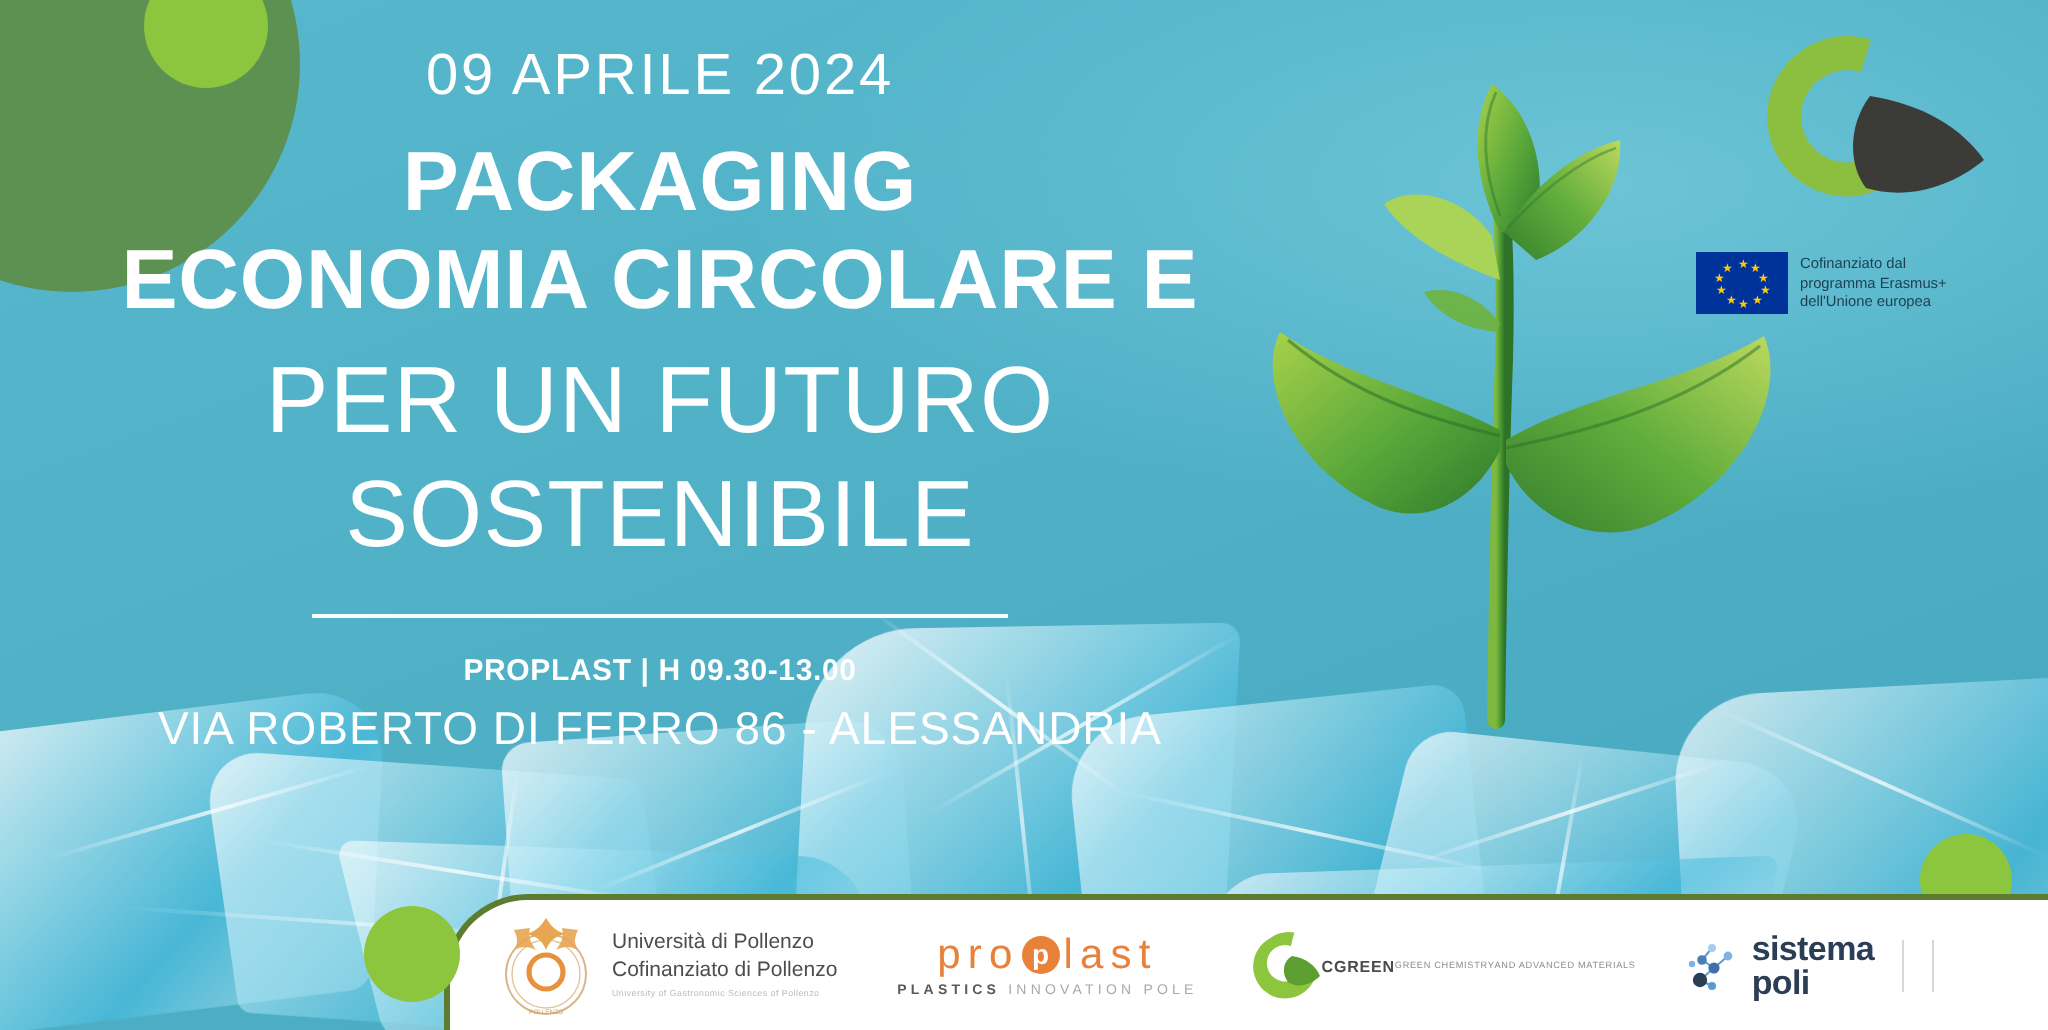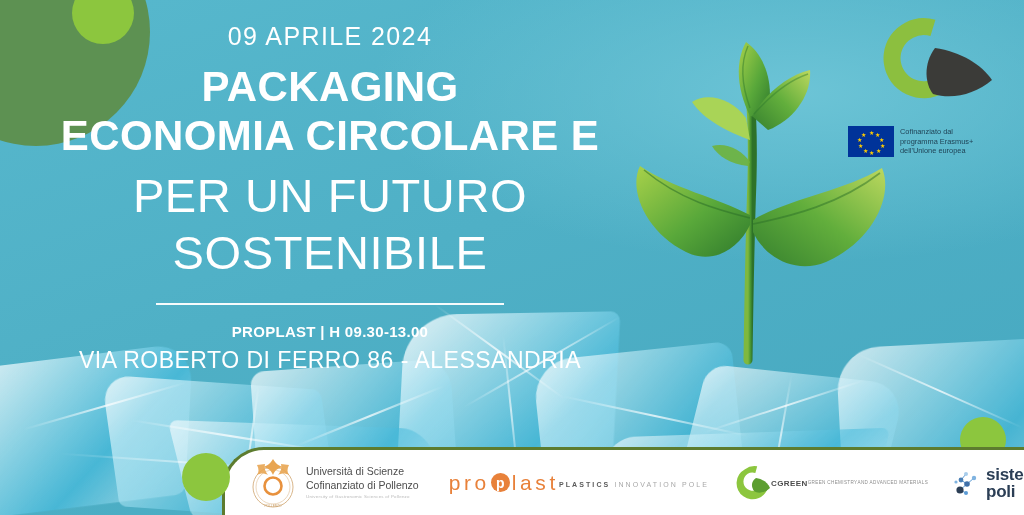--- a/index.html
+++ b/index.html
@@ -55,21 +55,21 @@
     background:#8cc63e;
   }
 
   
   .textblock {
     position:absolute; left:0; top:22px; width:660px;
     text-align:center; color:#ffffff;
     z-index:6;
   }
   .date {
-    font-size:25px; font-weight:400; letter-spacing:1.4px;
+    font-size:29px; font-weight:400; letter-spacing:1.4px;
     color:#ffffff; margin-bottom:12px;text-align:center;
   }
   .headline {
     font-size:42px; font-weight:700; line-height:1.16;
     letter-spacing:.4px; text-transform:uppercase;
     padding:0 58px;
   }
   .subhead {
     font-size:47px; font-weight:300; line-height:1.2;
     letter-spacing:.6px; margin-top:8px; text-transform:uppercase;
@@ -144,21 +144,21 @@
   }
   .logo-slot { display:flex; align-items:center; flex:none; }
 
   
   .unisg { display:flex; align-items:center; gap:7px; margin-left:6px; }
   .unisg-seal { width:52px; height:56px; flex:none; }
   .unisg-txt { font-size:10.5px; color:#4d4d4d; line-height:1.28; }
   .unisg-sub { font-size:4.4px; color:#b9b9b9; letter-spacing:.25px; margin-top:2px; }
 
   
-  .proplast { margin-left:30px; text-align:center; }
+  .proplast { margin-left:30px; text-align:center;flex-direction:column; }
   .proplast-word {
     font-size:21px; color:#e8813a; letter-spacing:3.6px; font-weight:400;
     display:flex; align-items:center; justify-content:center; line-height:1;
   }
   .pp-circle {
     display:inline-flex; align-items:center; justify-content:center;
     width:19px; height:19px; border-radius:50%; background:#e8813a;
     color:#ffffff; font-size:14px; font-weight:700; letter-spacing:0;
     margin:0 2px 0 1px;
   }
@@ -300,21 +300,21 @@
           <circle cx="26" cy="32" r="17" fill="none" stroke="#e3c49f" stroke-width=".7"></circle>
           <circle cx="26" cy="31" r="8.5" fill="none" stroke="#e8913d" stroke-width="2.6"></circle>
           <g fill="#e8a552">
             <path d="M26 4 C23 9 20 11 16 12 C21 13 24 15 26 20 C28 15 31 13 36 12 C32 11 29 9 26 4 Z"></path>
             <path d="M10 10 C12 14 12 17 10 20 C14 18 17 18 21 20 C18 16 17 13 18 9 Z" opacity=".9"></path>
             <path d="M42 10 C40 14 40 17 42 20 C38 18 35 18 31 20 C34 16 35 13 34 9 Z" opacity=".9"></path>
           </g>
           <text x="26" y="52" font-size="3.2" fill="#c9a06a" text-anchor="middle" font-family="Liberation Sans, sans-serif">POLLENZO</text>
         </svg>
         <div class="unisg-txt">
-          <div>Università di Scienze</div>
+          <div>Università di Pollenzo</div>
           <div>Cofinanziato di Pollenzo</div>
           <div class="unisg-sub">University of Gastronomic Sciences of Pollenzo</div>
         </div>
       </div>
 
       <div class="logo-slot proplast">
         <div class="proplast-word">
           <span>pro</span>
             <span class="pp-circle">p</span>
             <span>last</span>

